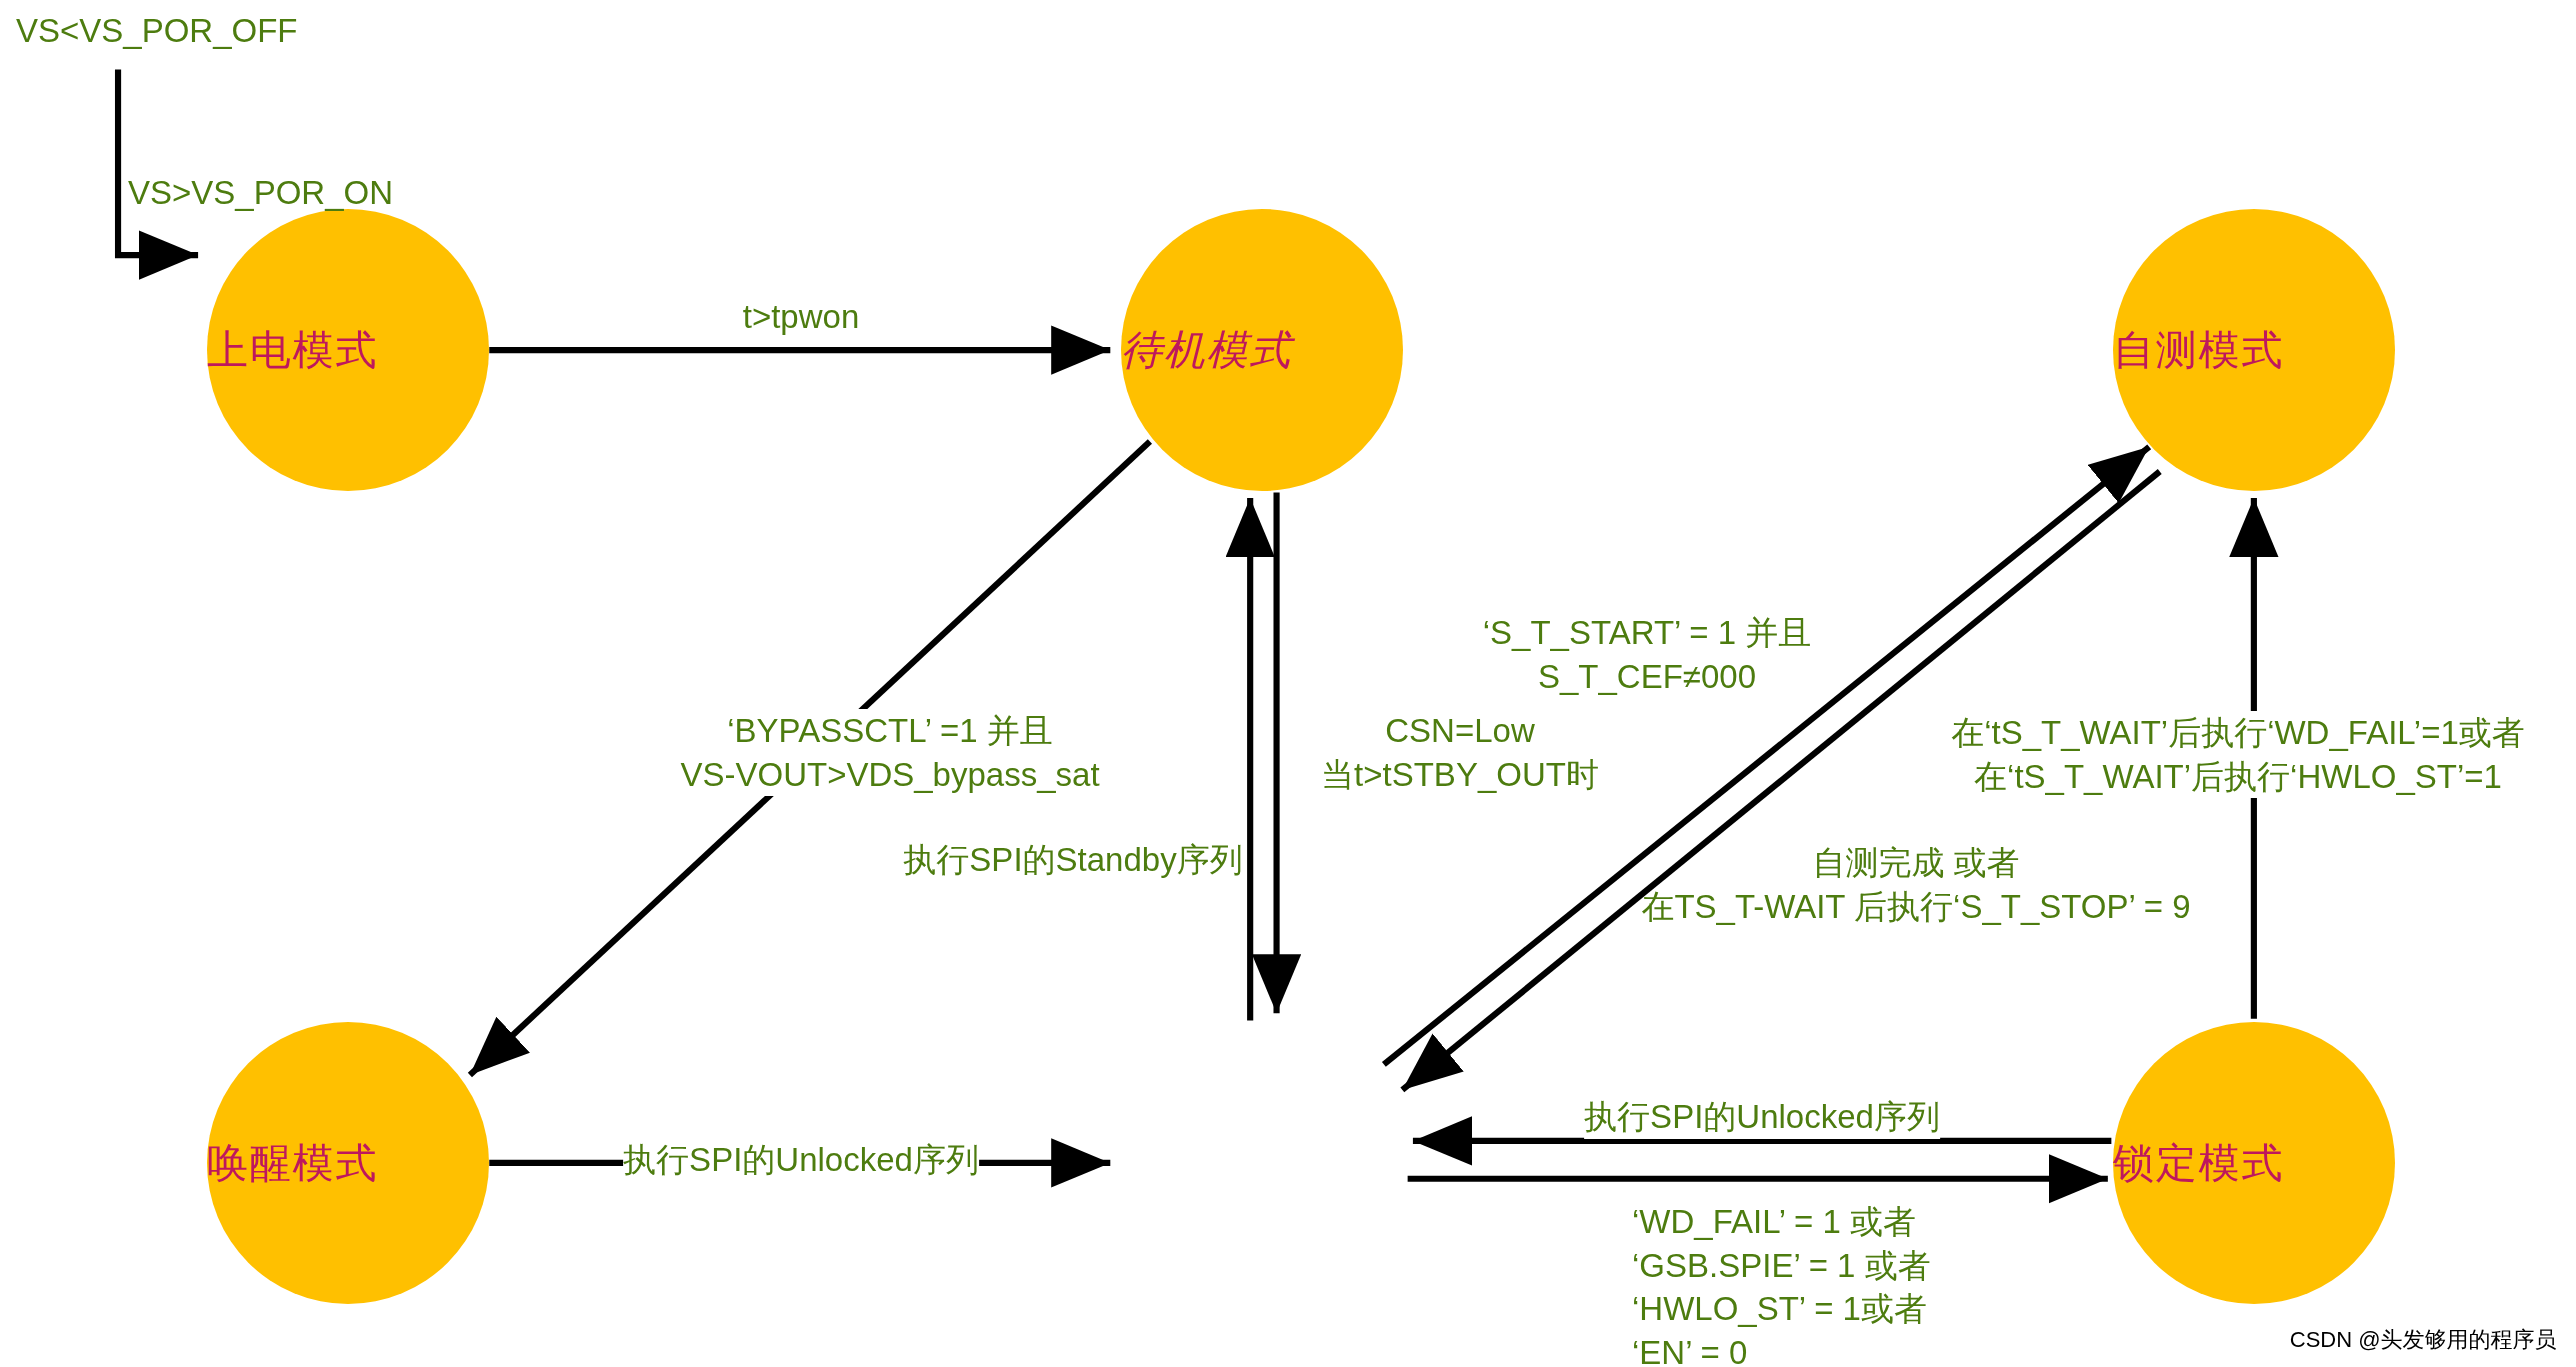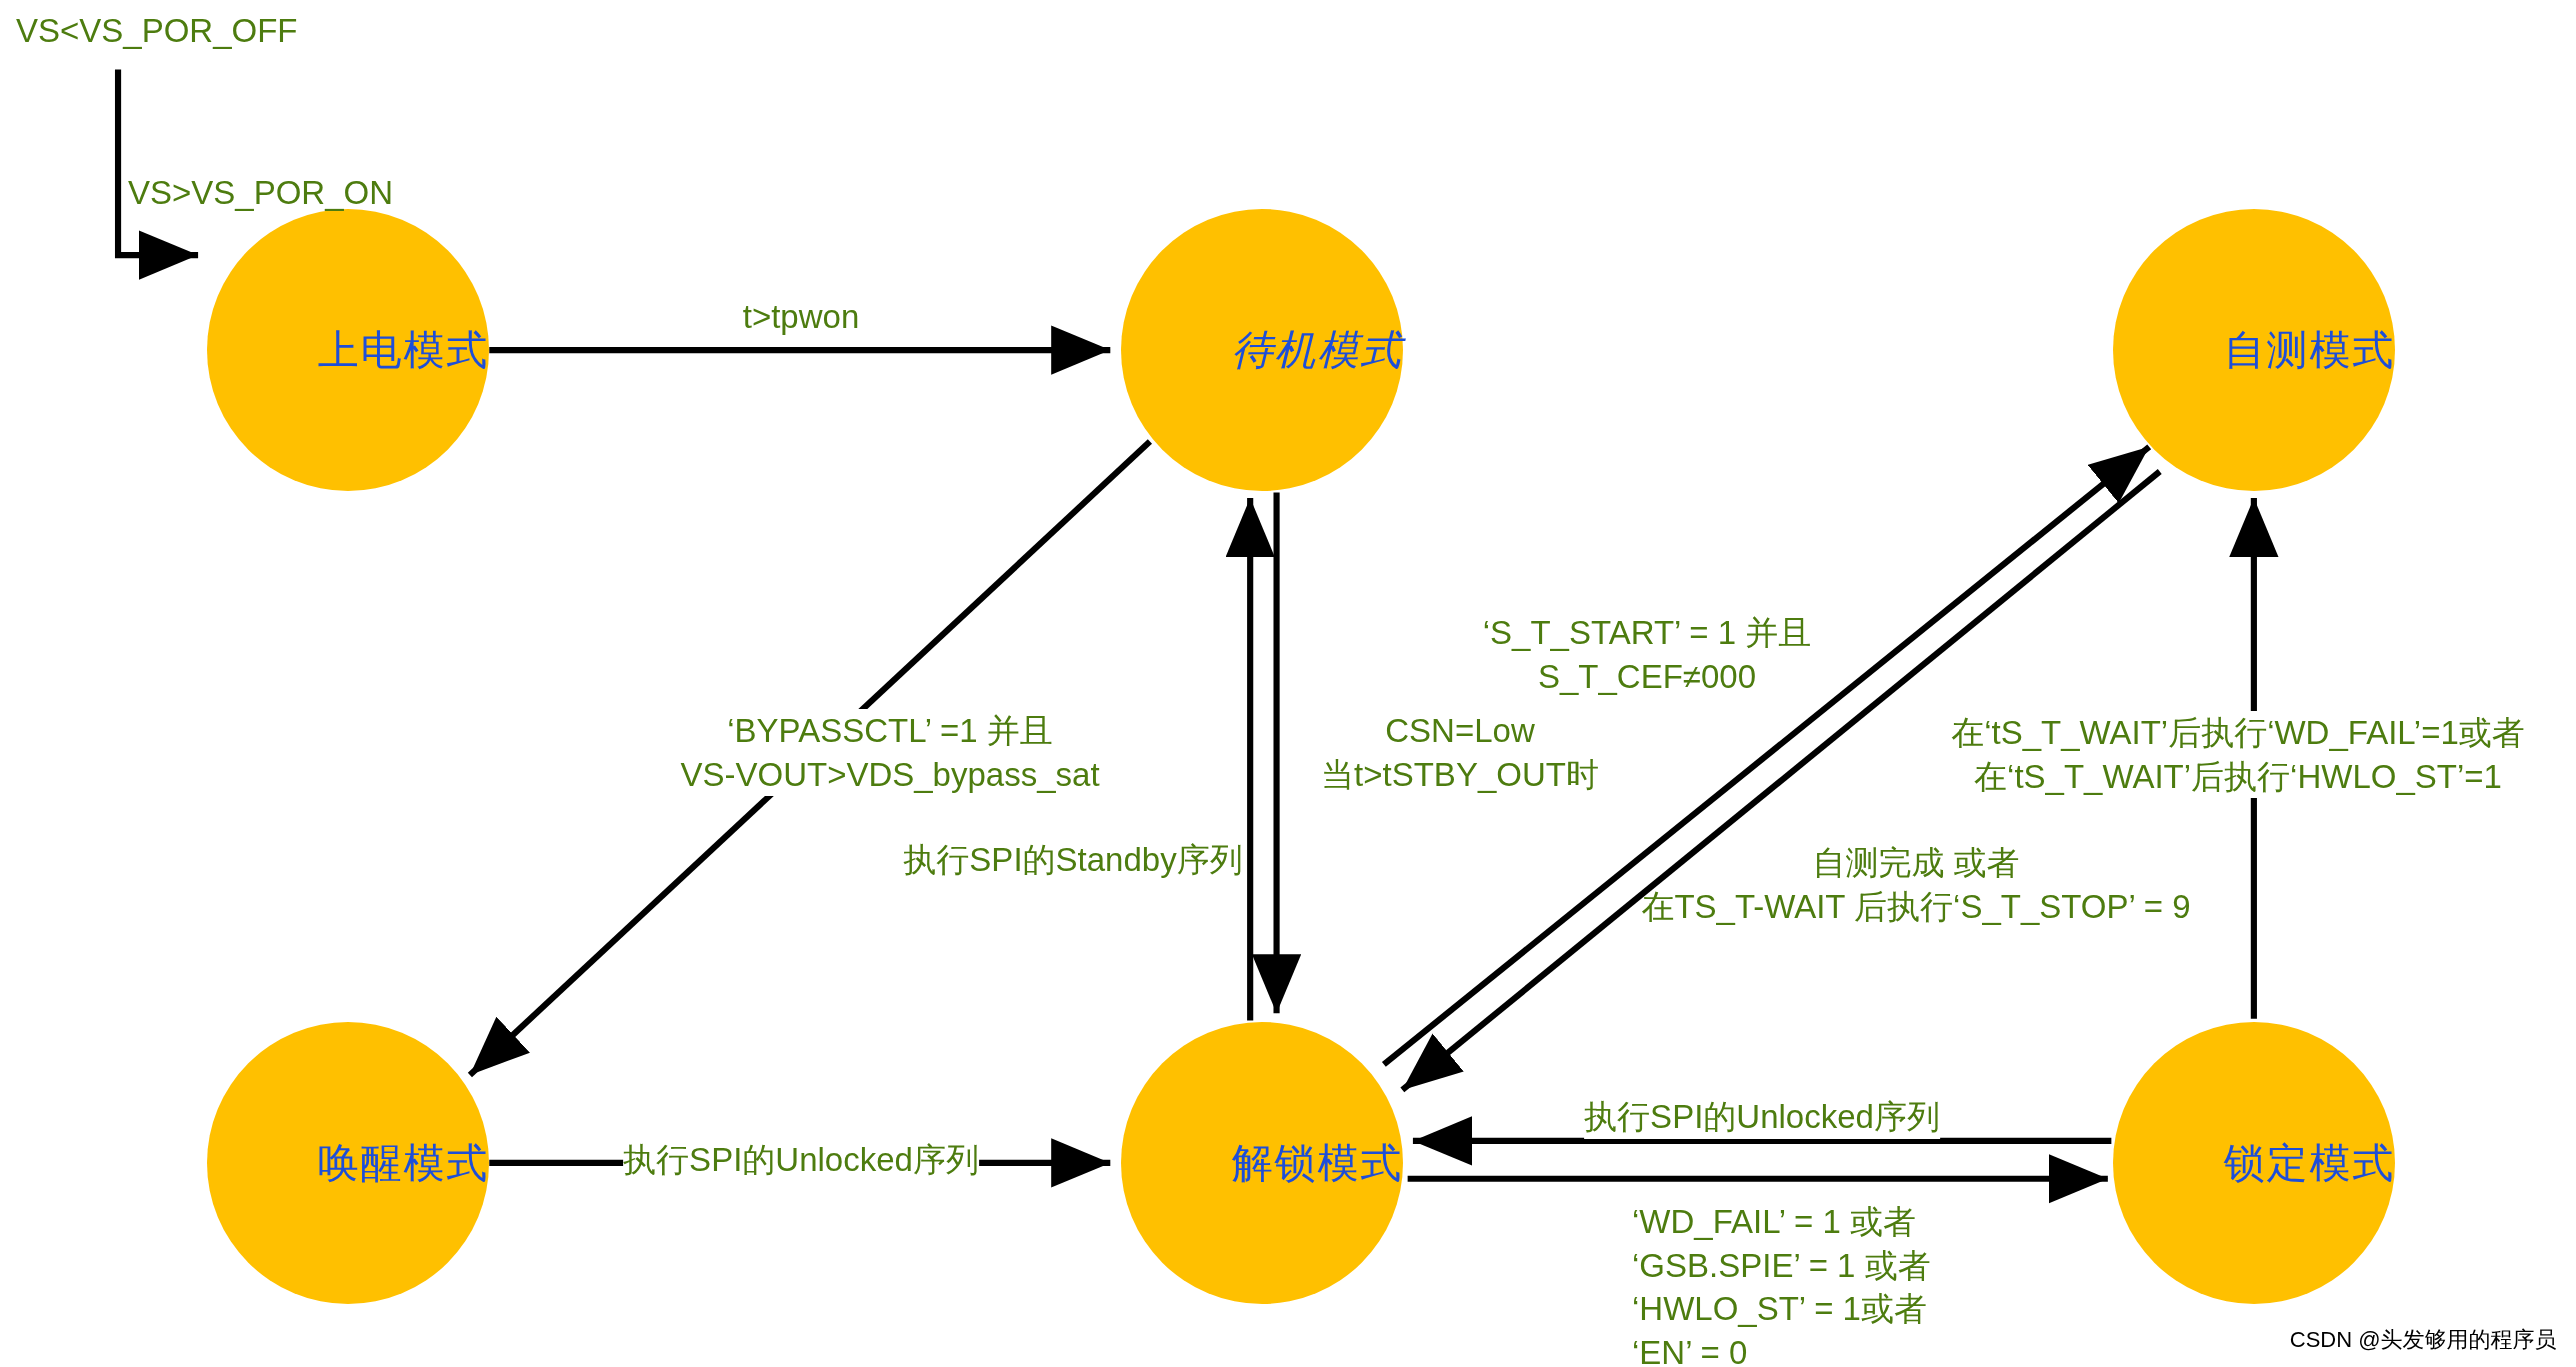--- a/index.html
+++ b/index.html
@@ -22,22 +22,22 @@
     left: 0;
     top: 0;
     width: 2576px;
     height: 1367px;
   }
   .node {
     position: absolute;
     border-radius: 50%;
     display: flex;
     align-items: center;
-    justify-content: flex-end;
-    color: #1d4ed8;
+    justify-content: flex-start;
+    color: #be185d;
     letter-spacing: 1.8px;
   }
   .node-label {
     white-space: nowrap;
     font-weight: 400;
   }
   .lbl {
     position: absolute;
     color: #4d7c0f;
     white-space: nowrap;
@@ -97,23 +97,20 @@
   </div>
 
   <div class="node" style="left:2113px; top:209px; width:282px; height:282px; background:#FFC000; font-size:41px;">
     <span class="node-label">自测模式</span>
   </div>
 
   <div class="node" style="left:207px; top:1022px; width:282px; height:282px; background:#FFC000; font-size:41px;">
     <span class="node-label">唤醒模式</span>
   </div>
 
-  <div class="node" style="left:1121px; top:1022px; width:282px; height:282px; background:#FFC000; font-size:41px;">
-    <span class="node-label">解锁模式</span>
-  </div>
 
   <div class="node" style="left:2113px; top:1022px; width:282px; height:282px; background:#FFC000; font-size:41px;">
     <span class="node-label">锁定模式</span>
   </div>
 
   <div class="lbl l" style="left:16px; top:8.8px; font-size:33px;">VS&lt;VS_POR_OFF</div>
 
   <div class="lbl l" style="left:128px; top:171px; font-size:33px;">VS&gt;VS_POR_ON</div>
 
   <div class="lbl c" style="left:801px; top:295px; font-size:33px;">t&gt;tpwon</div>

